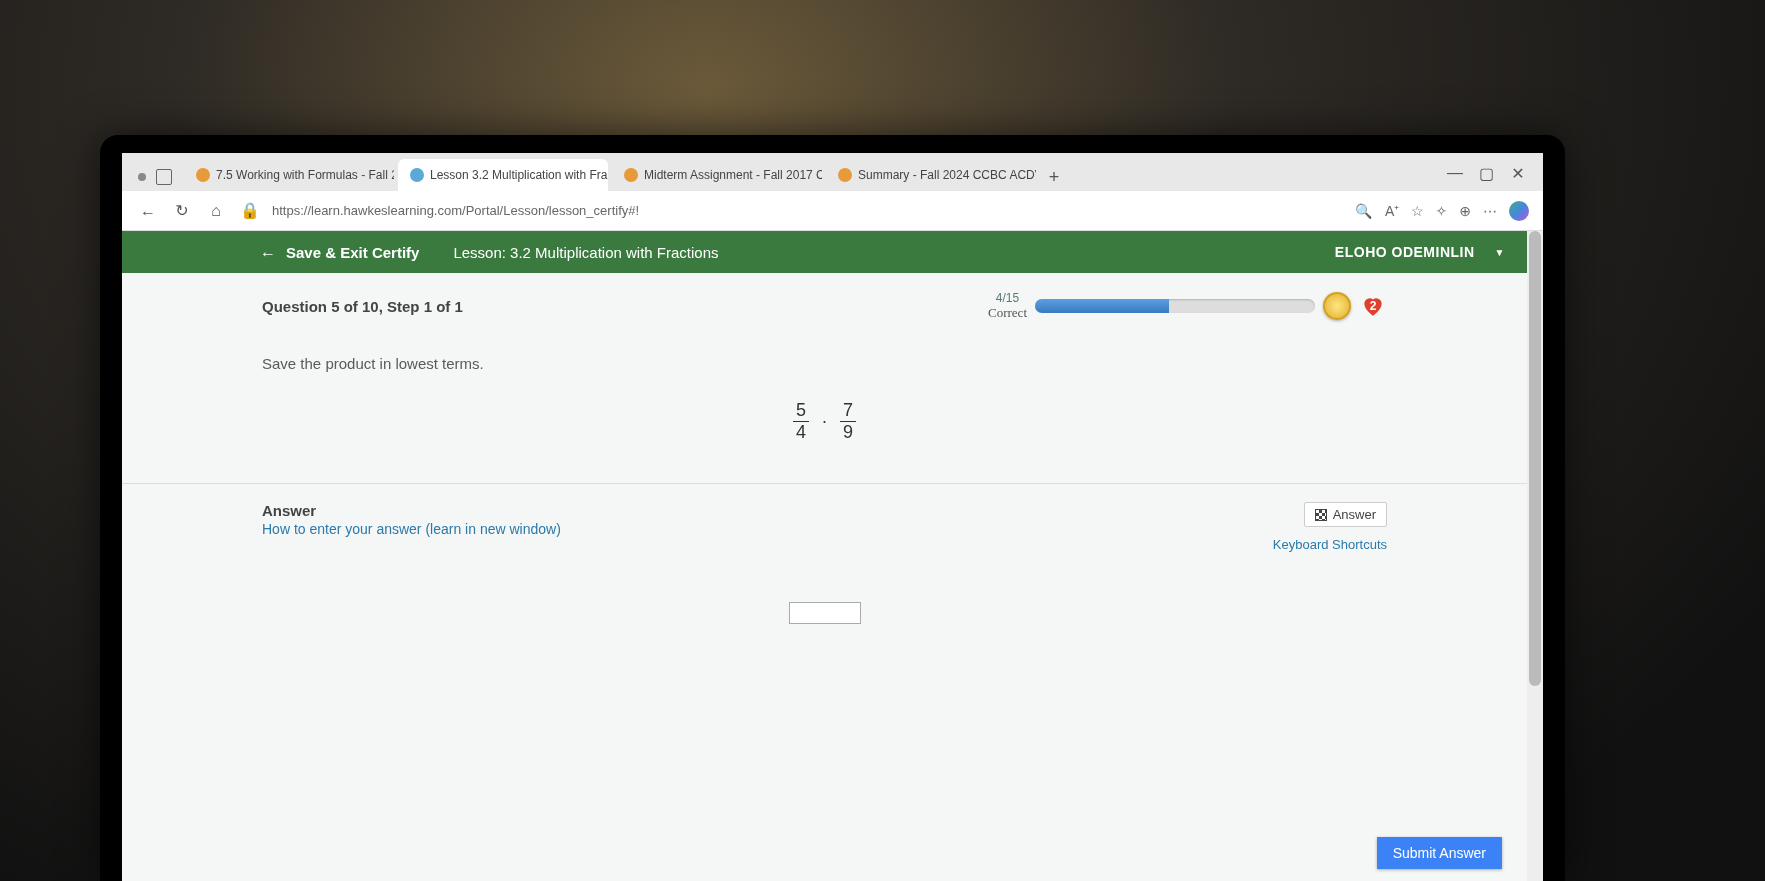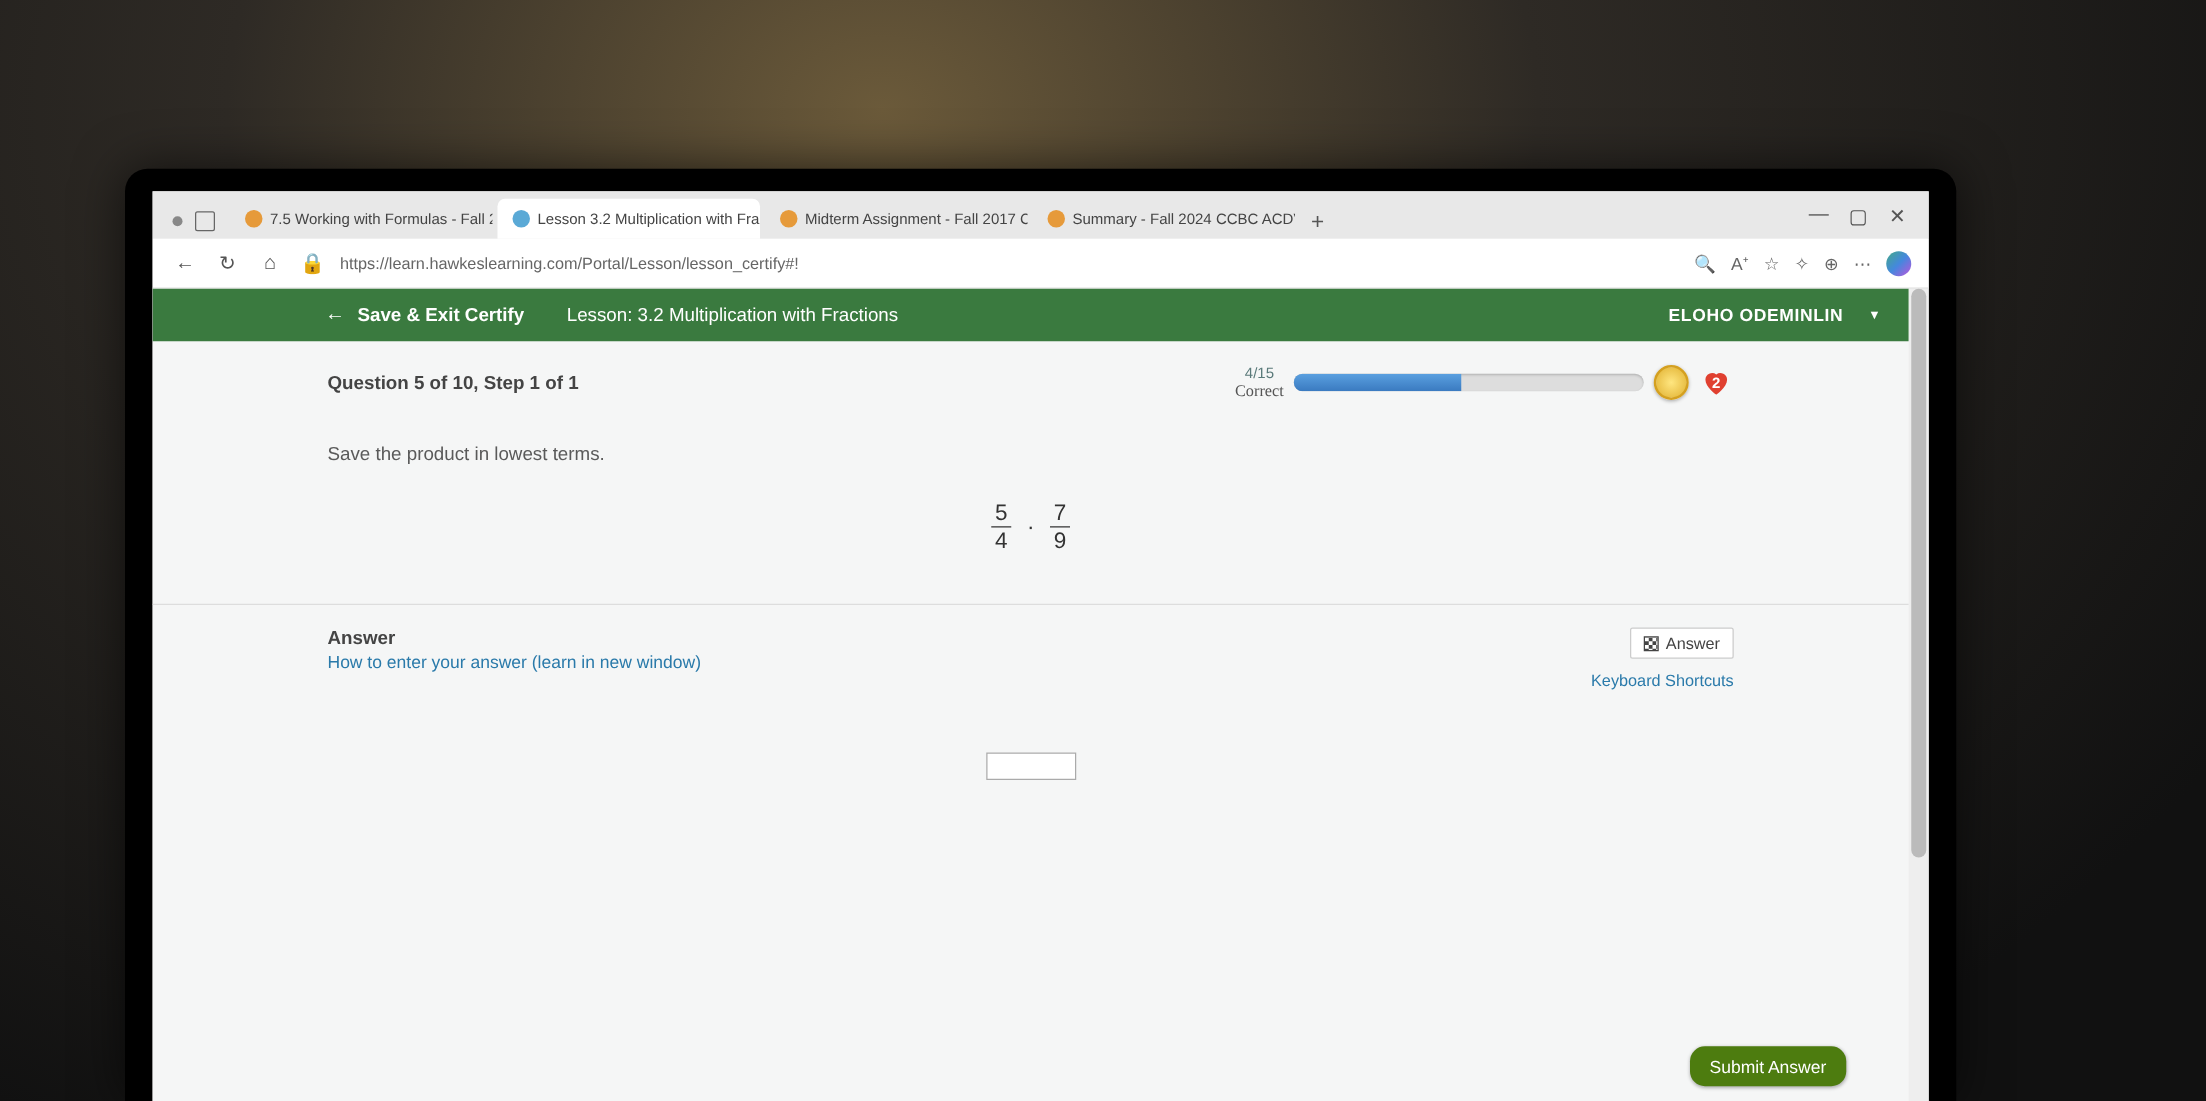--- a/index.html
+++ b/index.html
@@ -63,21 +63,21 @@
   .ans-left .ans-h { font-size:15px; font-weight:700; color:#444; }
   .ans-left .howto { font-size:14px; color:#2a7aaa; cursor:pointer; margin-top:2px; }
   .ans-right { margin-left:auto; text-align:right; }
   .keypad-btn { display:inline-flex;align-items:center;gap:6px;background:#fff;border:1px solid #ccc;padding:4px 10px;font-size:13px;border-radius:2px;cursor:pointer;color:#444; }
   .keypad-btn .grid { width:12px;height:12px;display:inline-block;background:conic-gradient(#444 25%,transparent 0 50%,#444 0 75%,transparent 0);background-size:6px 6px;border:1px solid #444; }
   .kbs { font-size:13px; color:#2a7aaa; margin-top:10px; cursor:pointer; }
 
   .input-zone { text-align:center; margin-top:50px; }
   .ans-input { width:72px;height:22px;border:1px solid #aaa;background:#fff;font-size:13px;padding:2px 4px;text-align:left; }
 
-  .submit { position:absolute; right:50px; bottom:12px; background:#4d7c0f; color:#fff; border:none; padding:8px 16px; font-size:14px; border-radius:12px; cursor:pointer; box-shadow:0 1px 3px rgba(0,0,0,.3); }
+  .submit { position:absolute; right:25px; bottom:12px; background:#3b82f6; color:#fff; border:none; padding:8px 16px; font-size:14px; border-radius:0; cursor:pointer; box-shadow:0 1px 3px rgba(0,0,0,.3); }
 
   .vscroll { position:absolute; top:78px; right:0; width:16px; bottom:0; background:#eee; }
   .vscroll .thumb { position:absolute;top:0;left:2px;right:2px;height:70%;background:#bbb;border-radius:6px; }
 </style>
 </head>
 <body>
 
 <div class="photo-bg"></div>
 <div class="laptop">
 <div class="screen">

